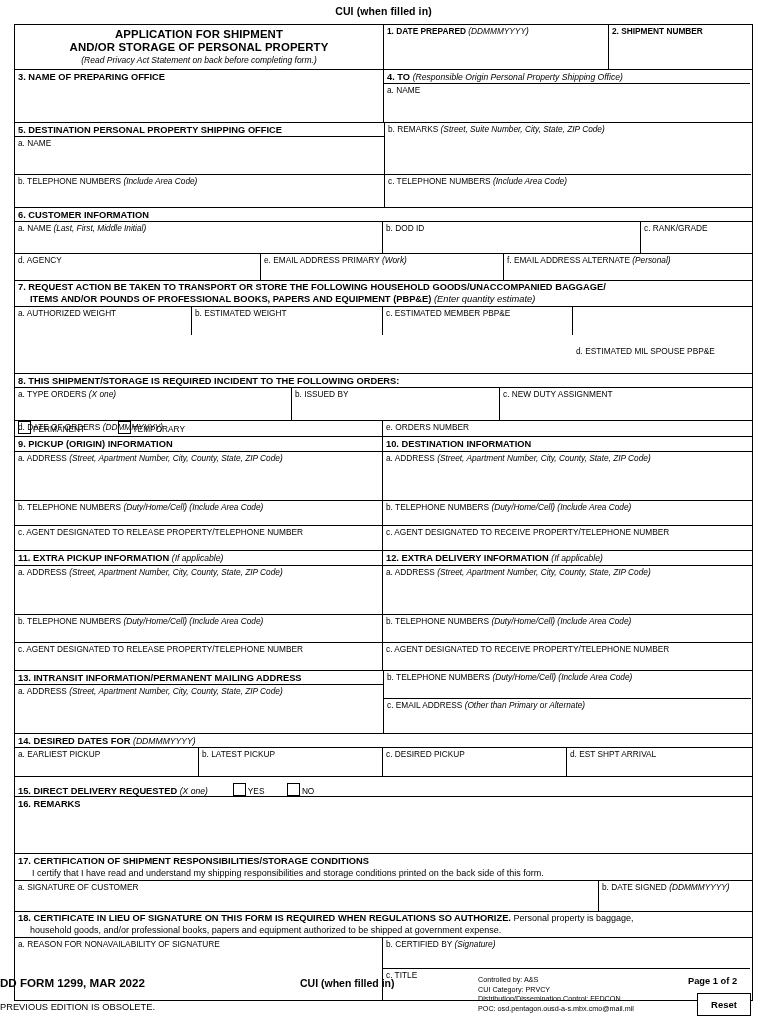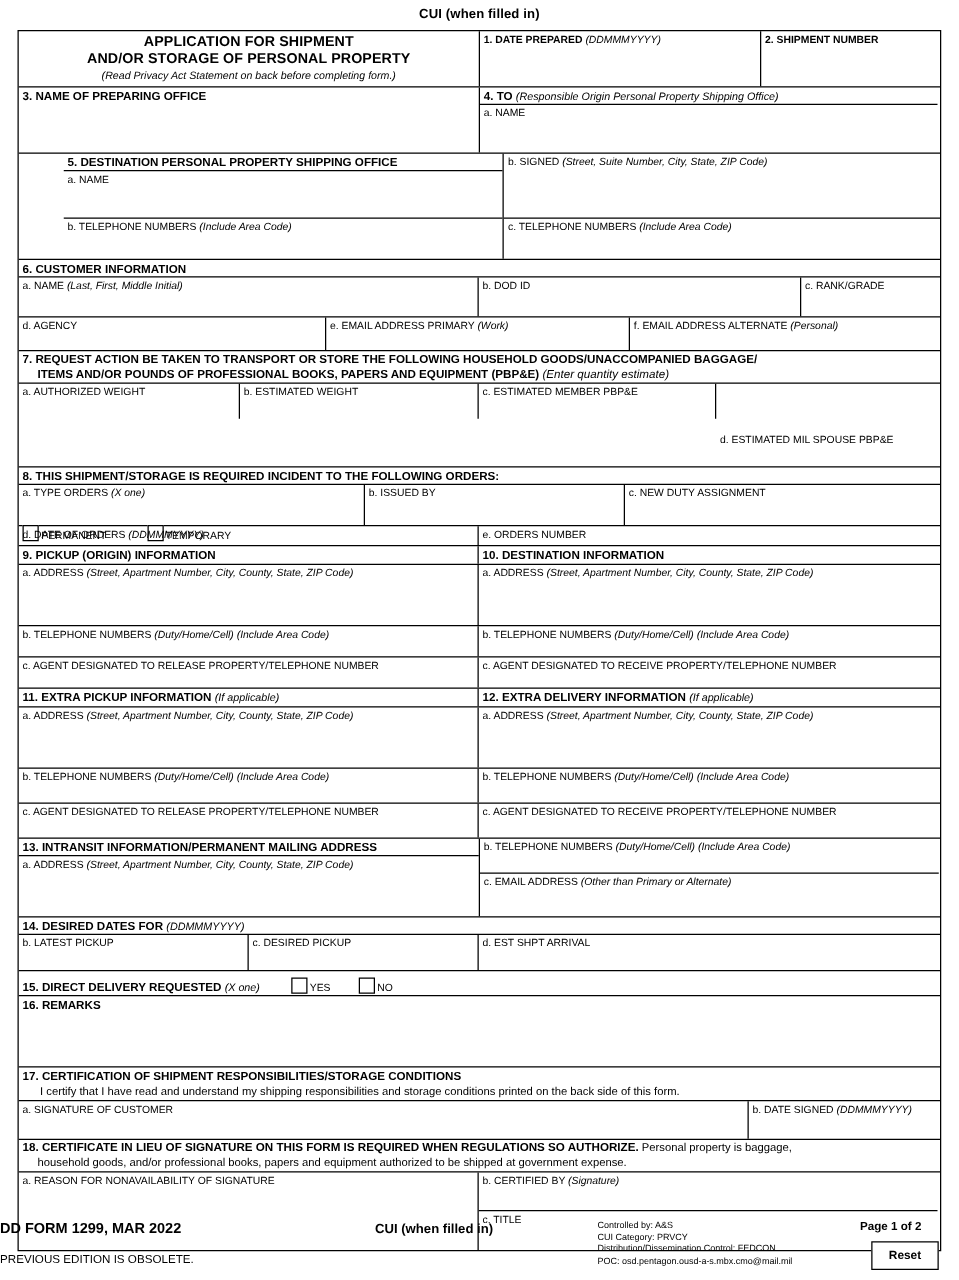--- a/index.html
+++ b/index.html
@@ -184,36 +184,36 @@
           <div class="sec"><span>4. TO</span> <span class="ital">(Responsible Origin Personal Property Shipping Office)</span></div>
         </div>
         <div class="cell" style="width:100%;height:38px;">
           <div class="lbl-sub">a. NAME</div>
           <div class="lbl-sub"></div>
         </div>
       </div>
     </div>
 
     <div class="row bb2">
-      <div style="width:369px;margin-left:36px;" class="br2">
+      <div style="width:369px;" class="br2">
         <div class="cell bb" style="width:100%;height:14px;">
           <div class="sec">5. DESTINATION PERSONAL PROPERTY SHIPPING OFFICE</div>
         </div>
         <div class="cell bb" style="width:100%;height:38px;">
           <div class="lbl-sub">a. NAME</div>
           <div class="lbl-sub"></div>
         </div>
         <div class="cell" style="width:100%;height:32px;">
           <div class="lbl-sub"><span>b. TELEPHONE NUMBERS</span> <span class="ital">(Include Area Code)</span></div>
           <div class="lbl-sub"></div>
         </div>
       </div>
       <div style="width:366px;">
         <div class="cell bb" style="width:100%;height:52px;">
-          <div class="lbl-sub"><span>b. SIGNED</span> <span class="ital">(Street, Suite Number, City, State, ZIP Code)</span></div>
+          <div class="lbl-sub"><span>b. REMARKS</span> <span class="ital">(Street, Suite Number, City, State, ZIP Code)</span></div>
           <div class="lbl-sub"></div>
         </div>
         <div class="cell" style="width:100%;height:32px;">
           <div class="lbl-sub"><span>c. TELEPHONE NUMBERS</span> <span class="ital">(Include Area Code)</span></div>
           <div class="lbl-sub"></div>
         </div>
       </div>
     </div>
 
     <div class="cell bb" style="width:100%;height:14px;">
@@ -384,20 +384,23 @@
         <div class="cell" style="width:100%;height:34px;">
           <div class="lbl-sub"><span>c. EMAIL ADDRESS</span> <span class="ital">(Other than Primary or Alternate)</span></div>
         </div>
       </div>
     </div>
 
     <div class="cell bb" style="width:100%;height:14px;">
       <div class="sec"><span>14. DESIRED DATES FOR</span> <span class="ital">(DDMMMYYYY)</span></div>
     </div>
     <div class="row bb2">
+      <div class="cell br" style="width:184px;height:28px;">
+        <div class="lbl-sub">a. EARLIEST PICKUP</div>
+      </div>
       <div class="cell br" style="width:184px;height:28px;">
         <div class="lbl-sub">b. LATEST PICKUP</div>
       </div>
       <div class="cell br" style="width:184px;height:28px;">
         <div class="lbl-sub">c. DESIRED PICKUP</div>
       </div>
       <div class="cell" style="width:183px;height:28px;">
         <div class="lbl-sub">d. EST SHPT ARRIVAL</div>
       </div>
     </div>

